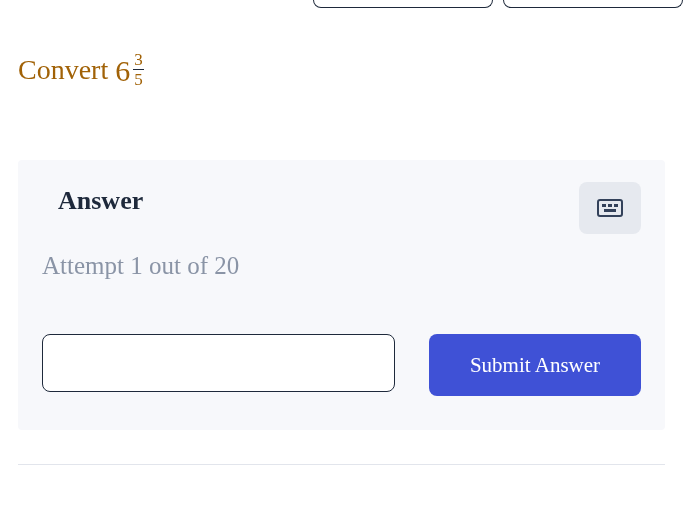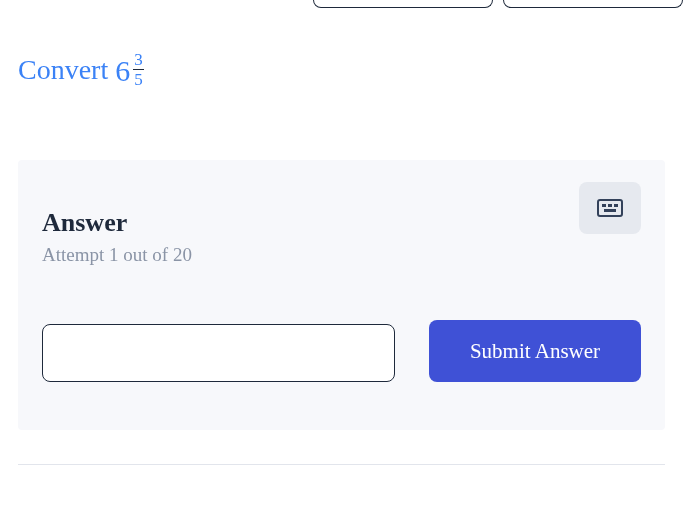--- a/index.html
+++ b/index.html
@@ -23,21 +23,21 @@
     height: 8px;
     border: 1.5px solid #1e293b;
     border-top: none;
     border-radius: 0 0 10px 10px;
   }
   .question {
     position: absolute;
     top: 54px;
     left: 18px;
     font-size: 28px;
-    color: #3b82f6;
+    color: #a16207;
     white-space: nowrap;
   }
   .mixed {
     display: inline-flex;
     align-items: center;
     vertical-align: middle;
     position: relative;
     top: -2px;
   }
   .whole {
@@ -66,21 +66,22 @@
     left: 18px;
     width: 647px;
     height: 270px;
     background: #f7f8fb;
     border-radius: 4px;
     padding: 26px 24px;
   }
   .answer-header {
     display: flex;
     justify-content: space-between;
-    align-items: flex-end;
+    align-items: flex-start;
+    margin-left: 16px;
   }
   .answer-title {
     font-family: Georgia, serif;
     font-size: 26px;
     font-weight: bold;
     color: #1e293b;
   }
   .kbd-btn {
     width: 62px;
     height: 52px;
@@ -110,27 +111,27 @@
   }
   .kbd-icon::after {
     content: "";
     position: absolute;
     bottom: 3px; left: 5px;
     width: 12px; height: 3px;
     background: #33415a;
   }
   .attempt {
     font-family: Georgia, serif;
-    font-size: 19px;
+    font-size: 25px;
     color: #8a94a6;
-    margin-top: 6px;
+    margin-top: 14px;
   }
   .input-row {
     display: flex;
-    align-items: flex-end;
+    align-items: flex-start;
     gap: 34px;
     margin-top: 54px;
   }
   .answer-input {
     width: 356px;
     height: 58px;
     border: 1.5px solid #1e293b;
     border-radius: 8px;
     background: #ffffff;
     font-size: 20px;

